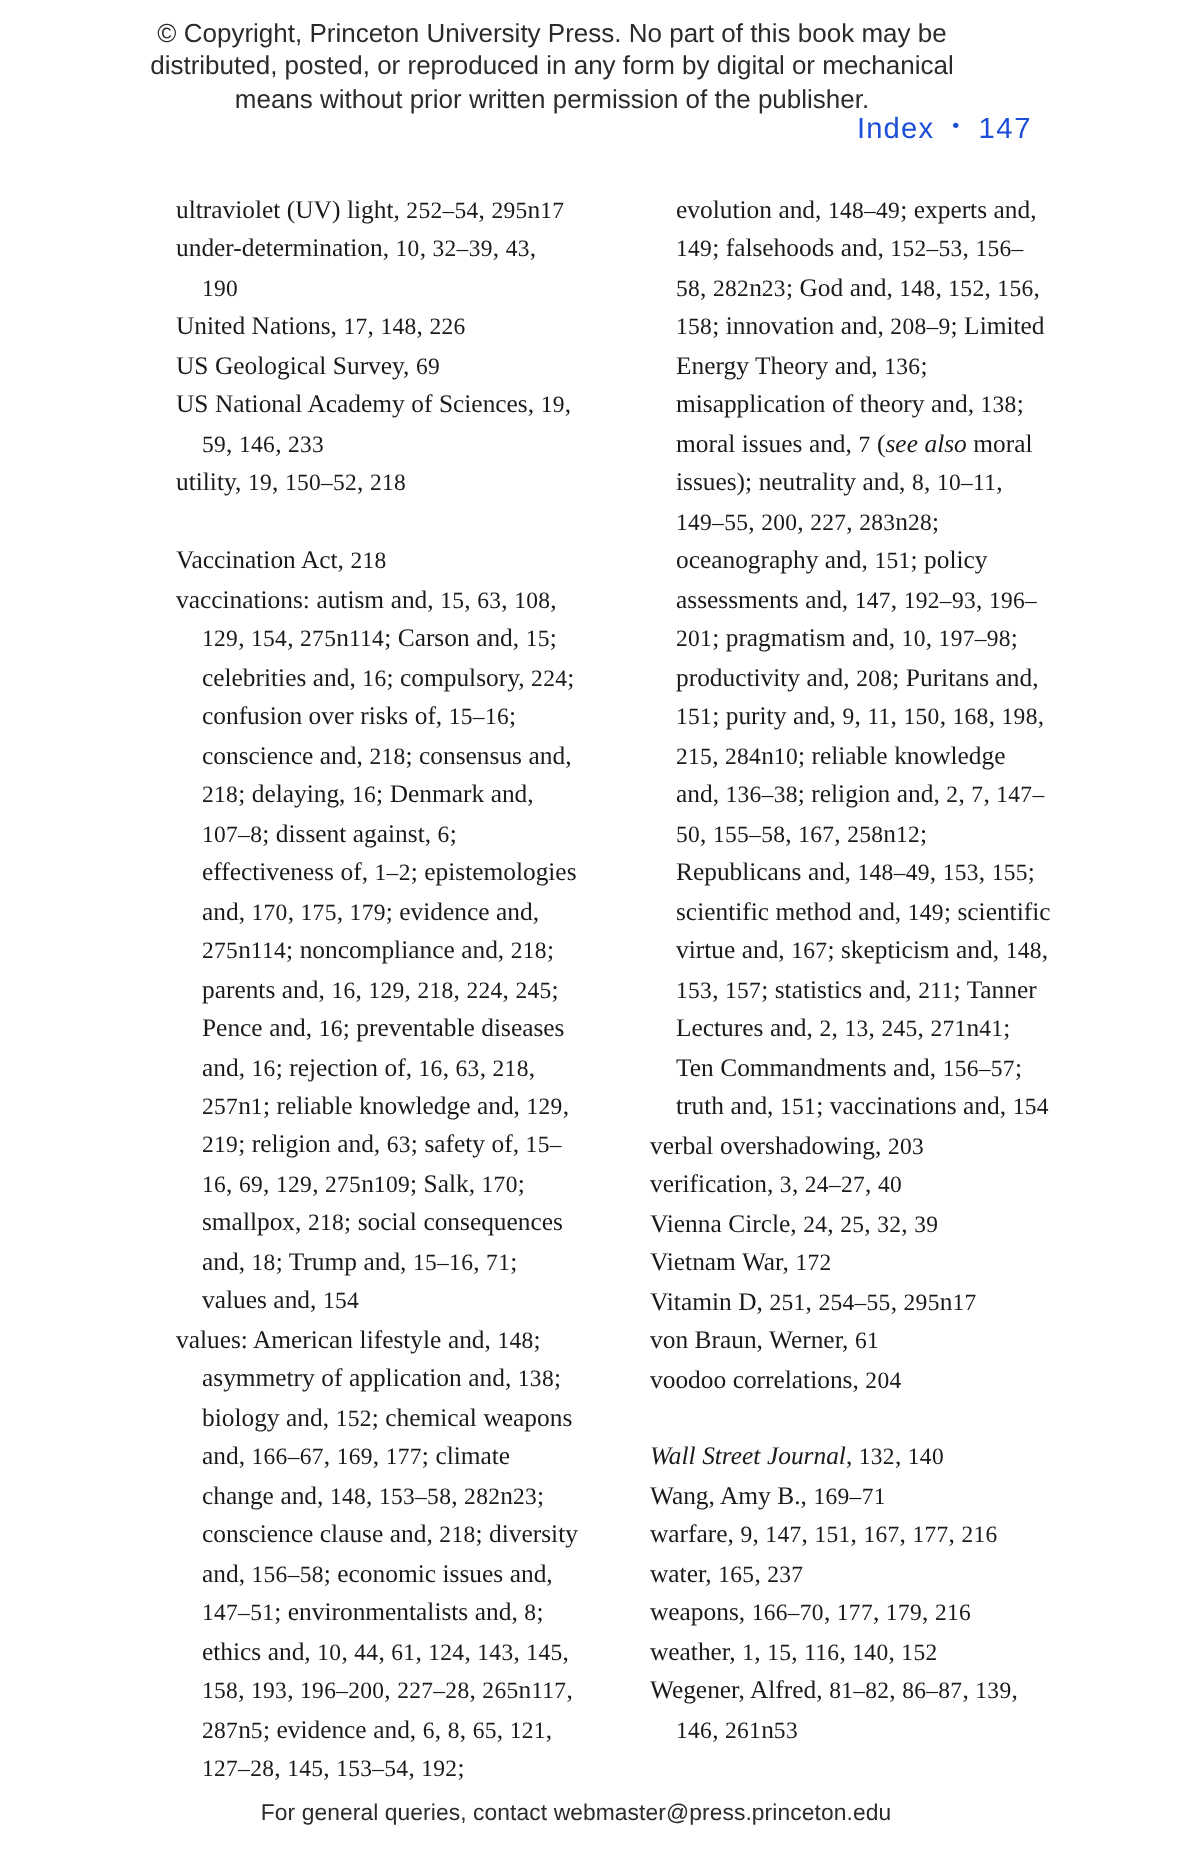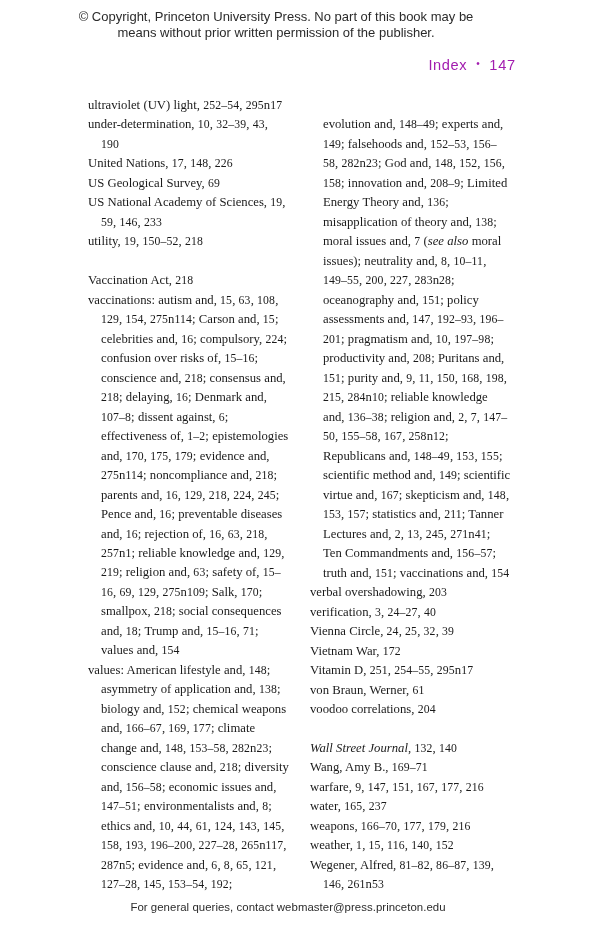--- a/index.html
+++ b/index.html
@@ -35,21 +35,21 @@
   }
 
   
   .running-head {
     position: absolute;
     right: 84px;
     top: 57px;
     font-family: "Liberation Sans", "DejaVu Sans", sans-serif;
     font-size: 14.6px;
     letter-spacing: 0.6px;
-    color: #a21caf;
+    color: #1d4ed8;
     display: flex;
     align-items: baseline;
     gap: 9px;
   }
   .running-head .rh-bullet {
     font-size: 10px;
     line-height: 1;
     position: relative;
     top: -3px;
   }
@@ -57,22 +57,22 @@
     letter-spacing: 0.8px;
   }
 
   
   .index-body {
     position: absolute;
     left: 88px;
     top: 96px;
     width: 424px;
     display: flex;
-    gap: 21px;
-    align-items: flex-end;
+    gap: 36px;
+    align-items: flex-start;
   }
   .index-col {
     width: 201px;
     flex: 0 0 201px;
   }
 
   .entry {
     font-size: 12.7px;
     line-height: 19.35px;
     text-indent: 0;
@@ -114,20 +114,21 @@
     font-size: 11.4px;
     color: #2b2b2b;
     letter-spacing: 0.05px;
   }
 </style>
 </head>
 <body>
 
 <div class="copyright-block">
   <span class="cr-line">© Copyright, Princeton University Press. No part of this book may be</span>
+  <span class="cr-line">distributed, posted, or reproduced in any form by digital or mechanical</span>
   <span class="cr-line">means without prior written permission of the publisher.</span>
 </div>
 
 <div class="running-head">
   <span class="rh-section">Index</span>
   <span class="rh-bullet">•</span>
   <span class="rh-folio">147</span>
 </div>
 
 <div class="index-body">

